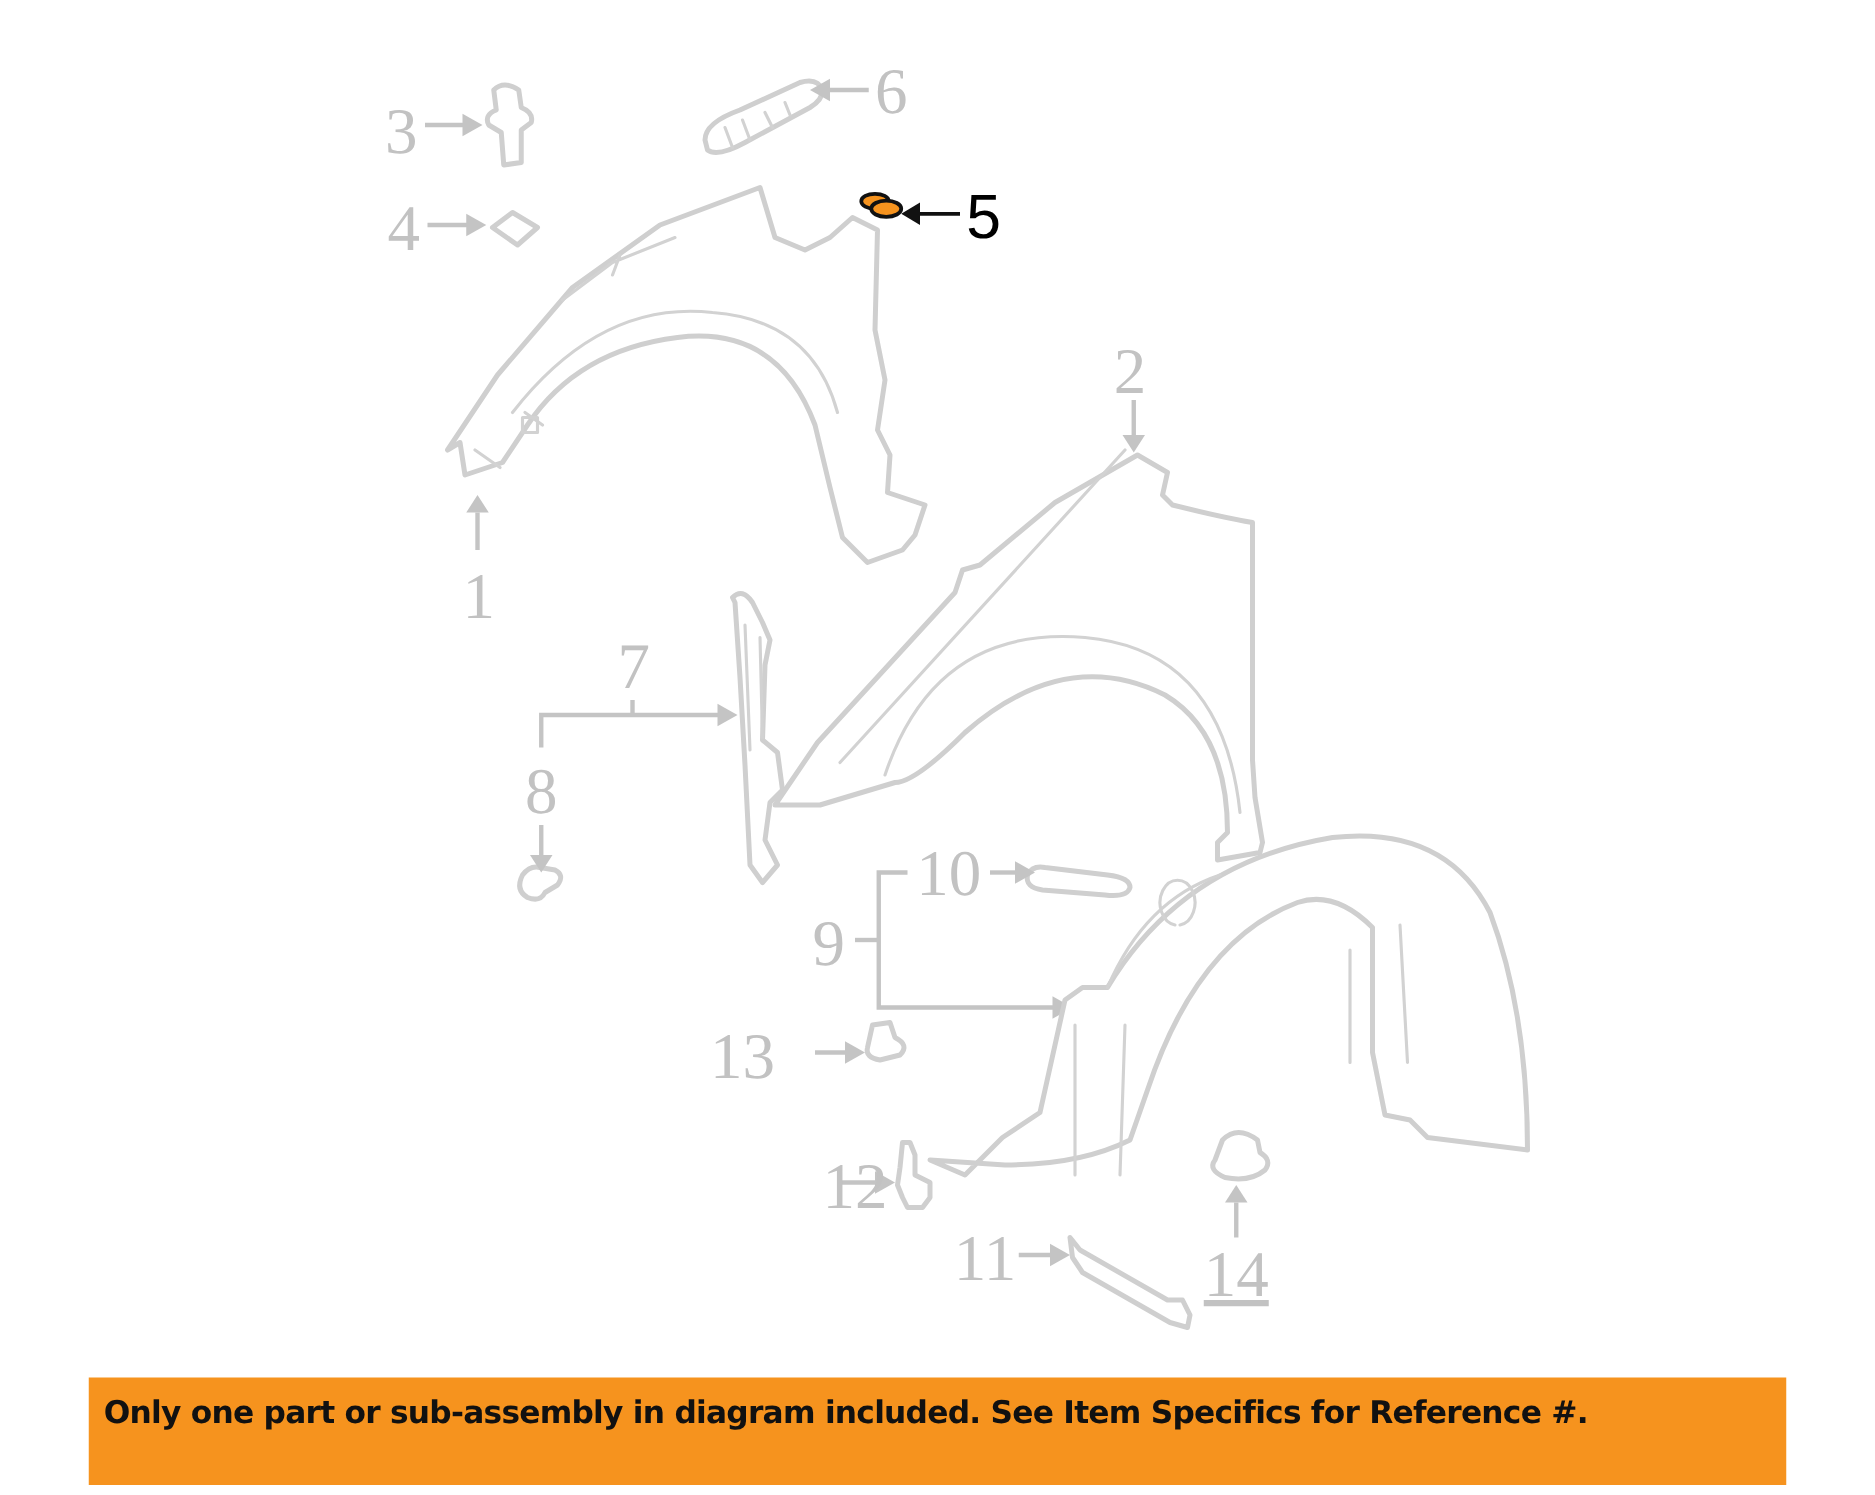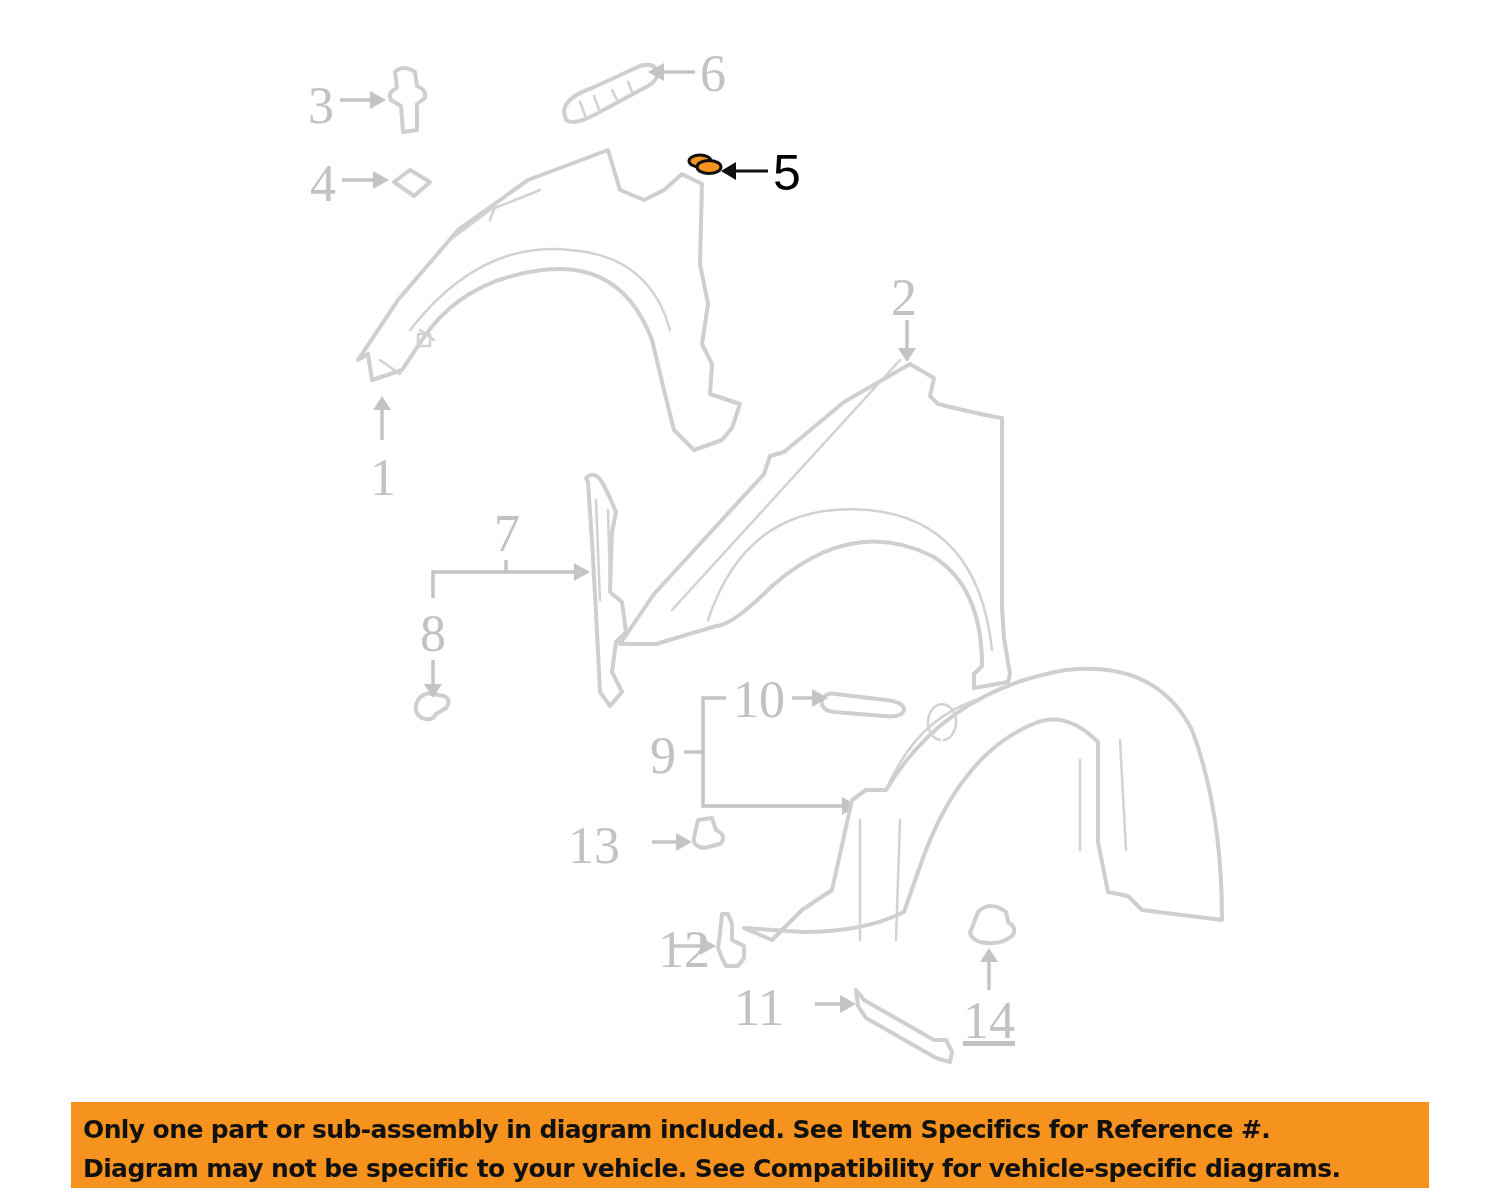--- a/index.html
+++ b/index.html
@@ -120,21 +120,20 @@
 <div class="callout" style="left:370px;top:452px;">1</div>
 <div class="callout" style="left:891px;top:272px;">2</div>
 <div class="callout" style="left:308px;top:80px;">3</div>
 <div class="callout" style="left:310px;top:158px;">4</div>
 <div class="callout active" style="left:773px;top:148px;">5</div>
 <div class="callout" style="left:700px;top:48px;">6</div>
 <div class="callout" style="left:494px;top:508px;">7</div>
 <div class="callout" style="left:420px;top:608px;">8</div>
 <div class="callout" style="left:650px;top:730px;">9</div>
 <div class="callout" style="left:733px;top:674px;text-align:right;">10</div>
-<div class="callout" style="left:734px;top:982px;">11</div>
+<div class="callout" style="left:763px;top:982px;">11</div>
 <div class="callout" style="left:614px;top:924px;margin-left:44px;">12</div>
 <div class="callout" style="left:568px;top:820px;text-align:center;">13</div>
 <div class="callout" style="left:963px;top:995px;text-decoration:underline;">14</div>
 
 <div class="banner">
   <div class="banner-line">Only one part or sub-assembly in diagram included. See Item Specifics for Reference #.</div>
-  <div class="banner-line">Diagram may not be specific to your vehicle. See Compatibility for vehicle-specific diagrams.</div>
 </div>
 
 </body></html>

